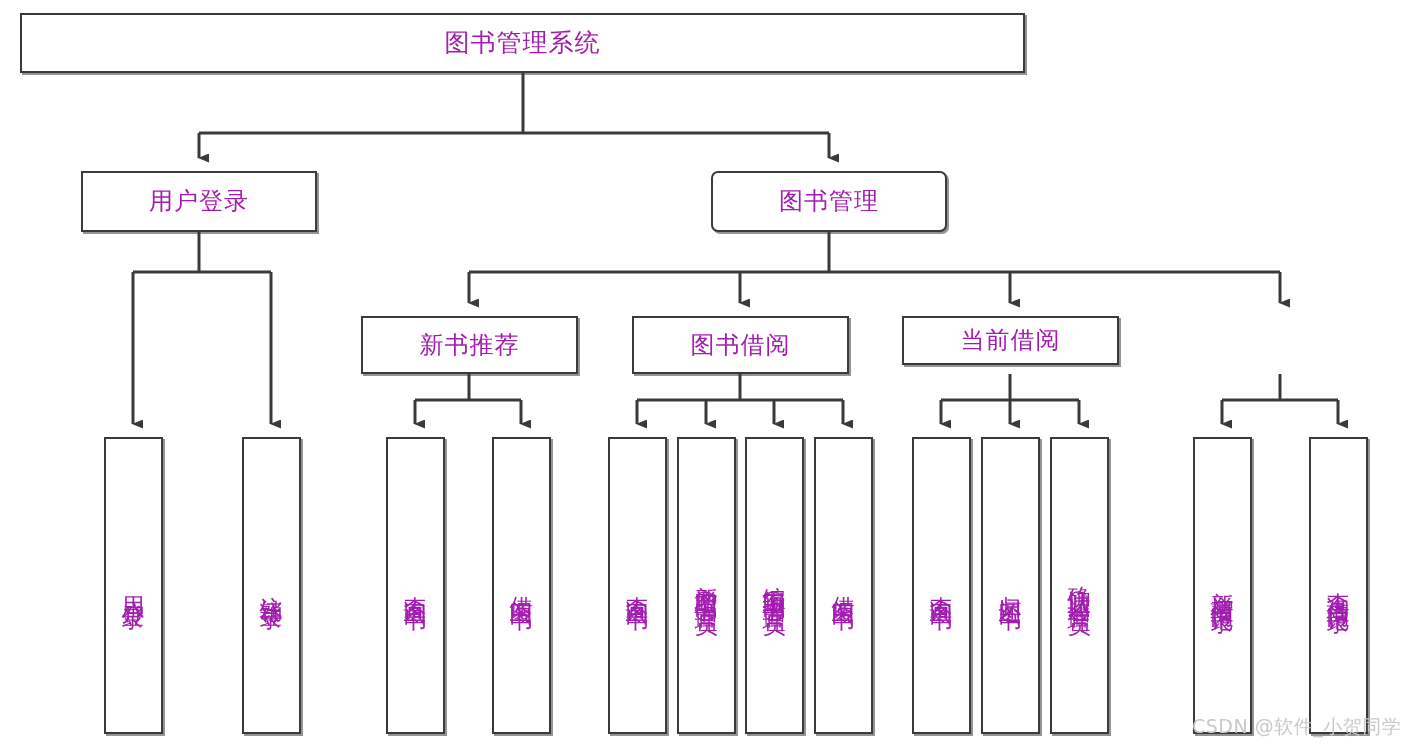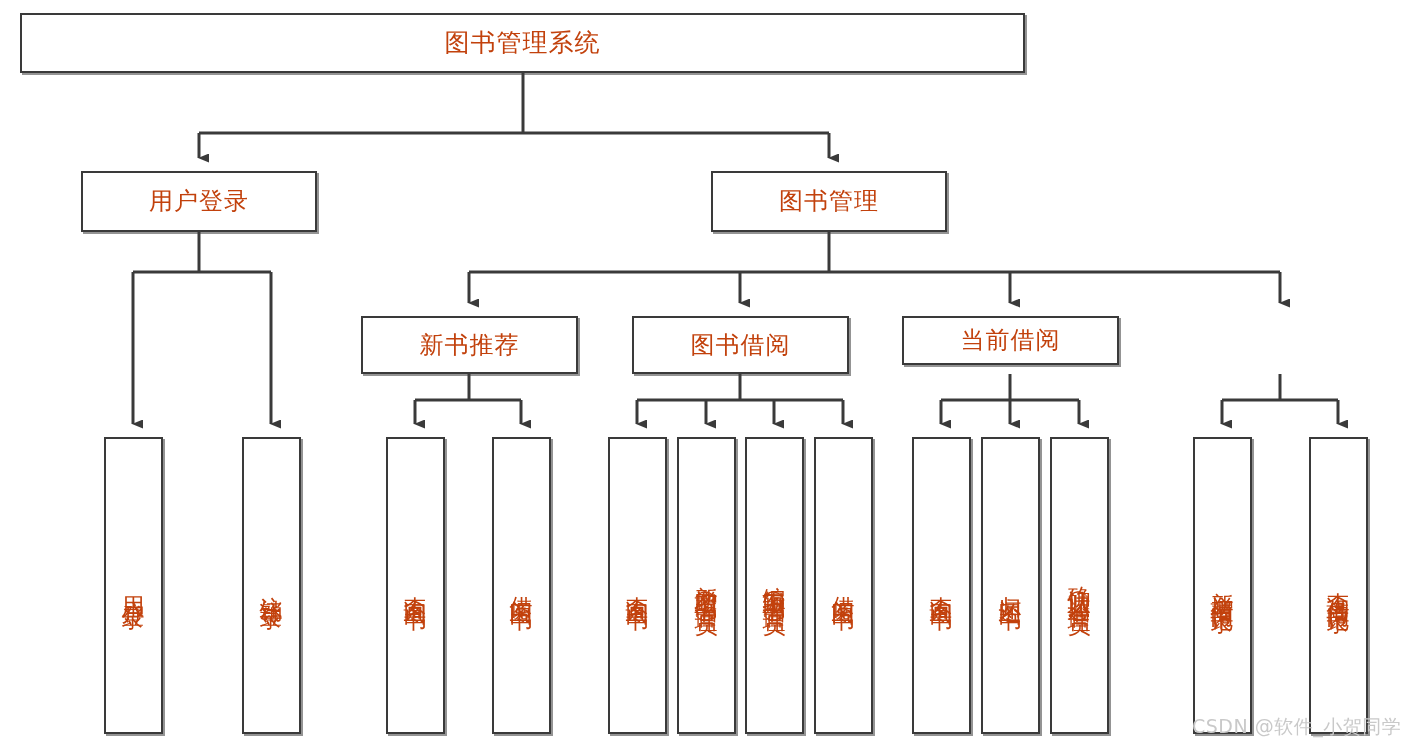--- a/index.html
+++ b/index.html
@@ -33,21 +33,21 @@
     box-shadow: 2px 2px 0 0 rgba(60,60,60,0.55);
     display: flex;
     align-items: center;
     justify-content: center;
     color: #262626;
   }
   .node-label {
     display: block;
     text-align: left;
     line-height: 1.18;
-    color: #c2410c;
+    color: #a21caf;
   }
   
   .node.horizontal .node-label {
     font-size: 24px;
     letter-spacing: 1px;
     white-space: nowrap;
   }
   .node.root .node-label {
     font-size: 25px;
   }
@@ -132,21 +132,21 @@
   </svg>
 
   <div class="node horizontal root" style="left:20px; top:13px; width:1005px; height:60px;">
     <span class="node-label">图书管理系统</span>
   </div>
 
   <div class="node horizontal" style="left:81px; top:171px; width:236px; height:61px;">
     <span class="node-label">用户登录</span>
   </div>
 
-  <div class="node horizontal" style="left:711px; top:171px; width:236px; height:61px;">
+  <div class="node horizontal" style="left:711px; top:171px; width:236px; height:61px;border-radius:7px;">
     <span class="node-label">图书管理</span>
   </div>
 
   <div class="node horizontal" style="left:632px; top:316px; width:217px; height:58px;">
     <span class="node-label">图书借阅</span>
   </div>
 
   <div class="node horizontal" style="left:361px; top:316px; width:217px; height:58px;">
     <span class="node-label">新书推荐</span>
   </div>

